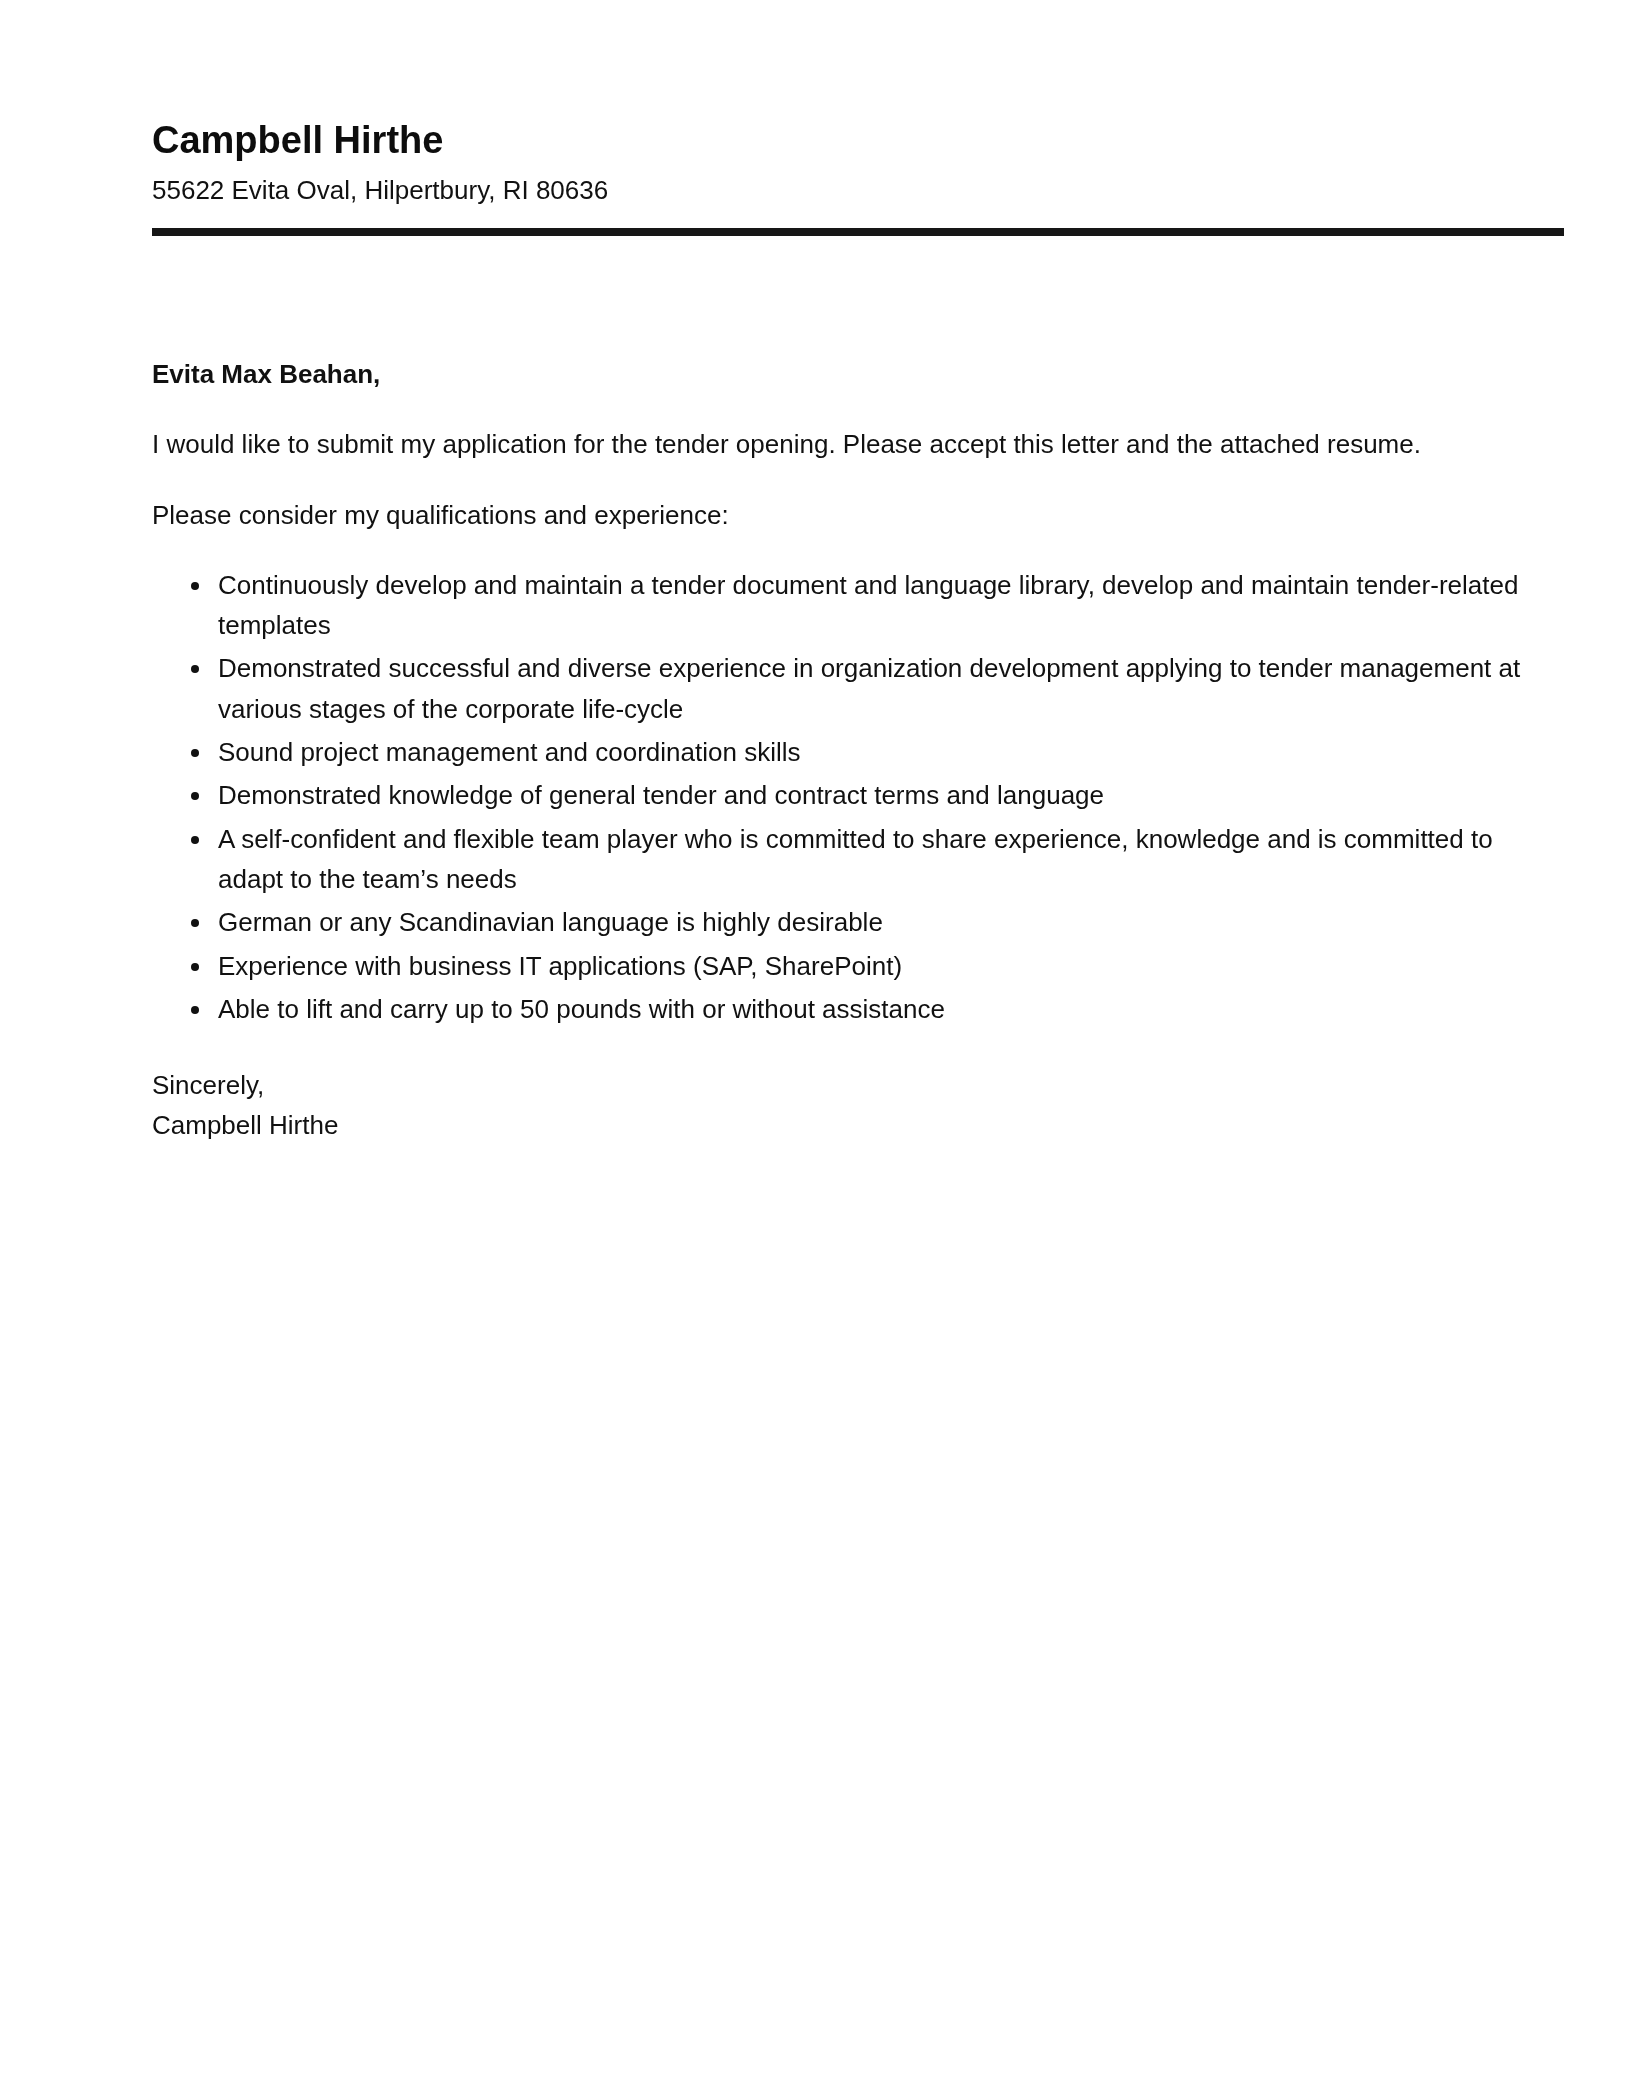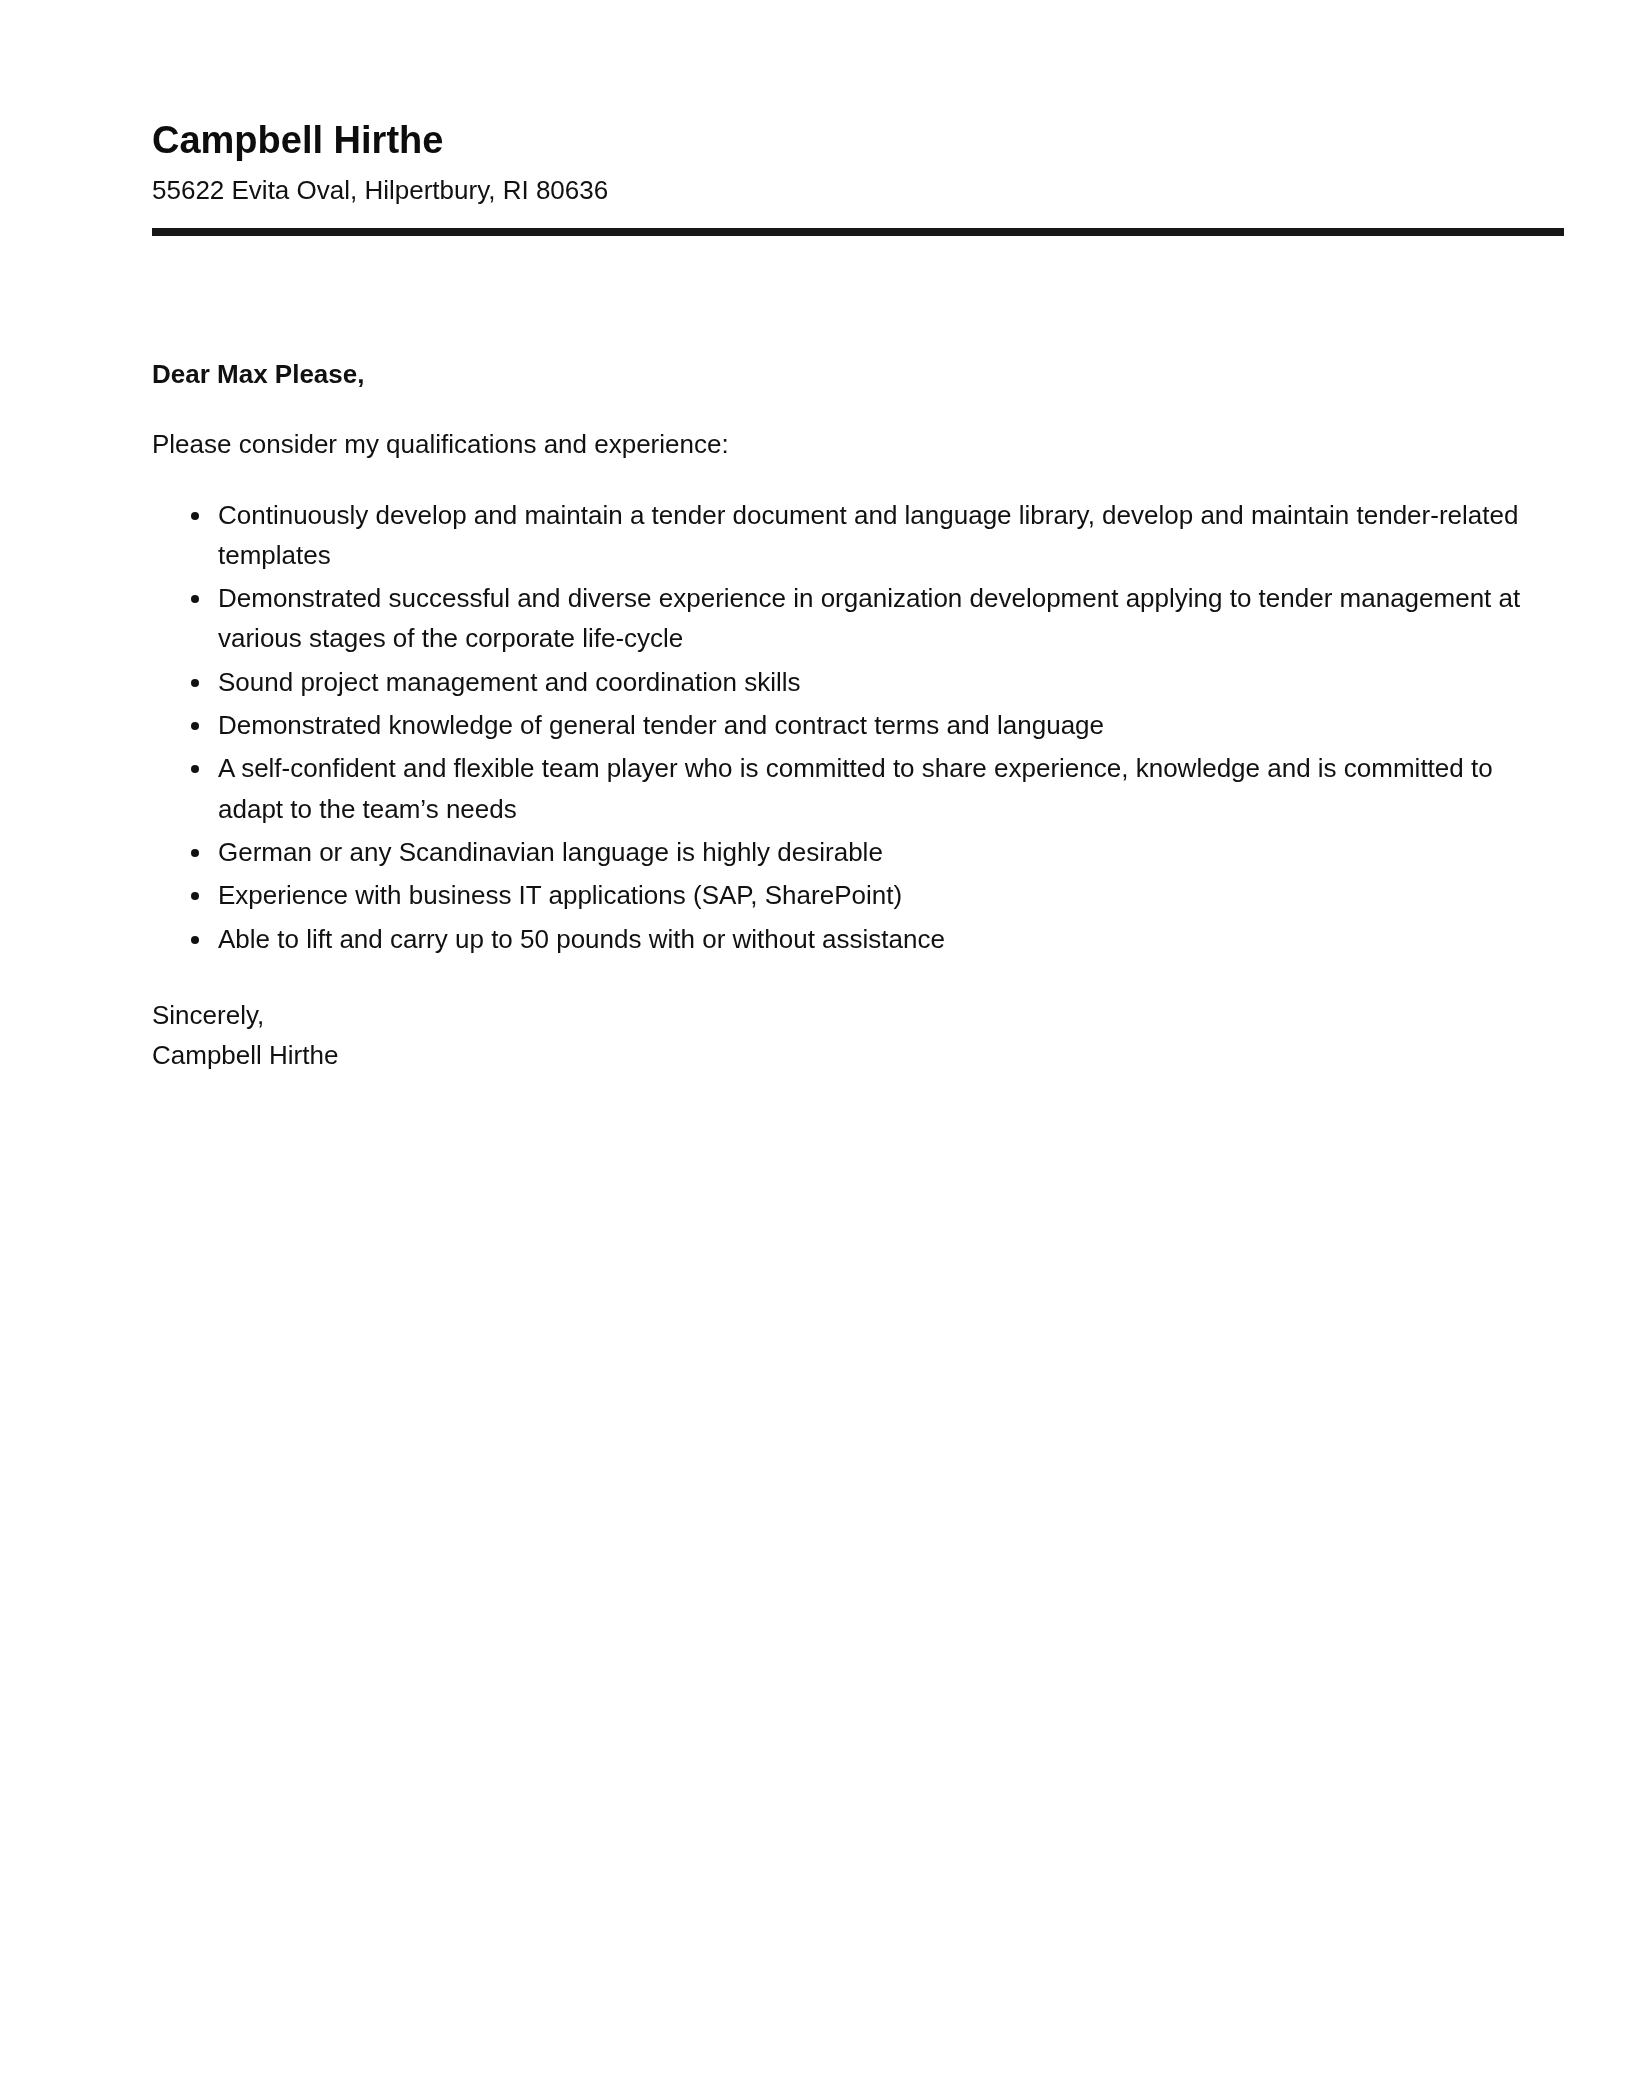--- a/index.html
+++ b/index.html
@@ -70,22 +70,23 @@
 <div class="page">
 
   <div>
     <h1 class="sender-name">Campbell Hirthe</h1>
     <p class="sender-address">55622 Evita Oval, Hilpertbury, RI 80636</p>
     <div class="header-rule"></div>
   </div>
 
   <div class="letter-body">
 
-    <p class="salutation">Dear Max Please,</p>
+    <p class="salutation">Evita Max Beahan,</p>
 
+    <p class="para">I would like to submit my application for the tender opening. Please accept this letter and the attached resume.</p>
 
 
     <p class="para">Please consider my qualifications and experience:</p>
 
     <ul class="qualifications-list">
       <li>Continuously develop and maintain a tender document and language library, develop and maintain tender-related templates</li>
       <li>Demonstrated successful and diverse experience in organization development applying to tender management at various stages of the corporate life-cycle</li>
       <li>Sound project management and coordination skills</li>
       <li>Demonstrated knowledge of general tender and contract terms and language</li>
       <li>A self-confident and flexible team player who is committed to share experience, knowledge and is committed to adapt to the team’s needs</li>

